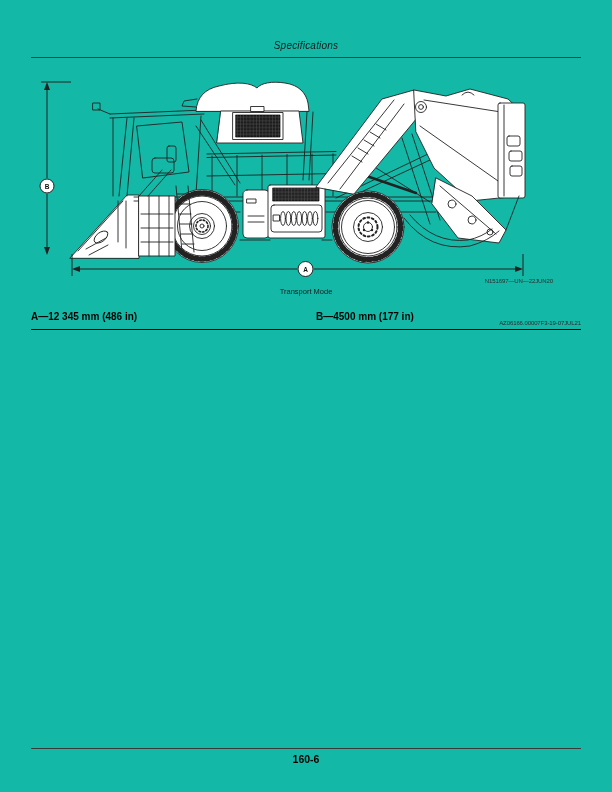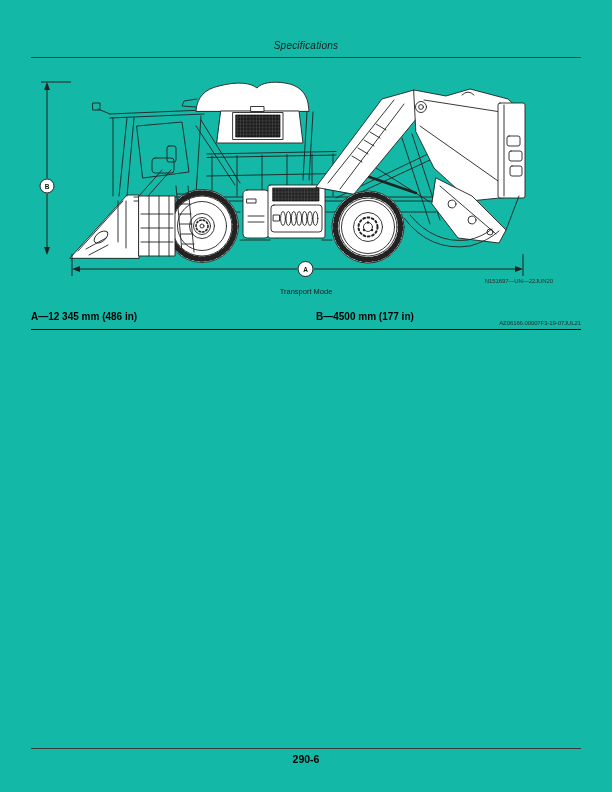--- a/index.html
+++ b/index.html
@@ -226,15 +226,15 @@
   <div class="img-ref">N151697—UN—22JUN20</div>
   <div class="caption">Transport Mode</div>
 
   <div class="spec-label spec-a">A—12 345 mm (486 in)</div>
   <div class="spec-label spec-b">B—4500 mm (177 in)</div>
 
   <div class="doc-ref">AZ06166.00007F3-19-07JUL21</div>
   <div class="rule section-rule"></div>
 
   <div class="rule footer-rule"></div>
-  <div class="page-number">290-6</div>
+  <div class="page-number">160-6</div>
 
 </div>
 
 </body></html>

